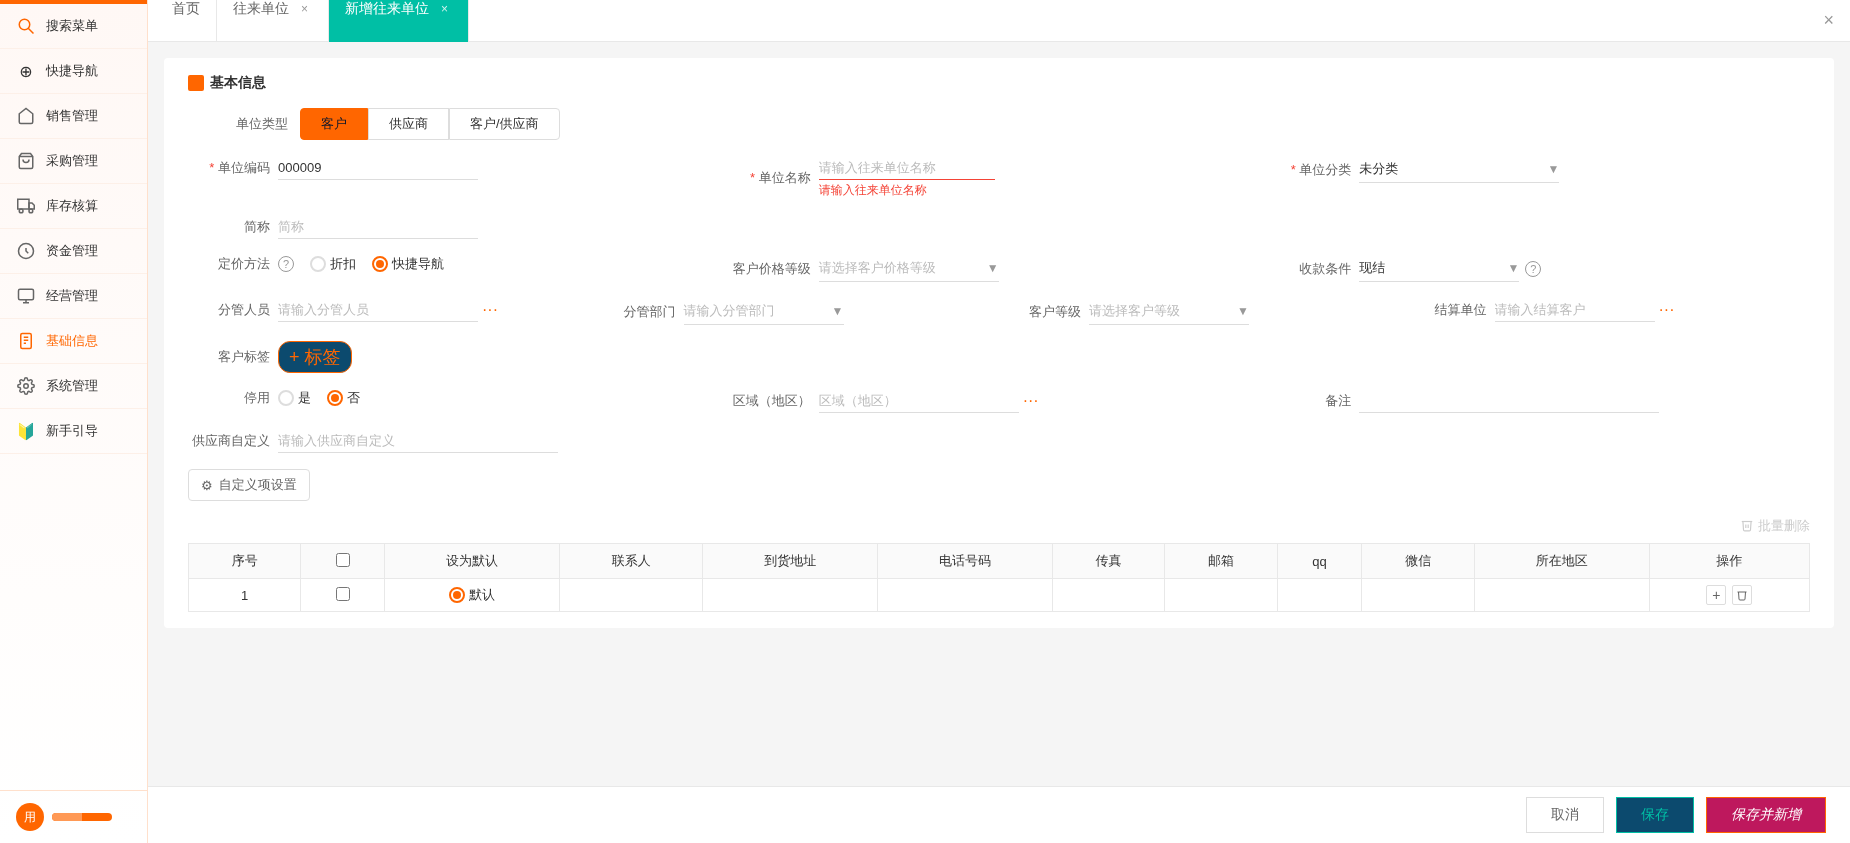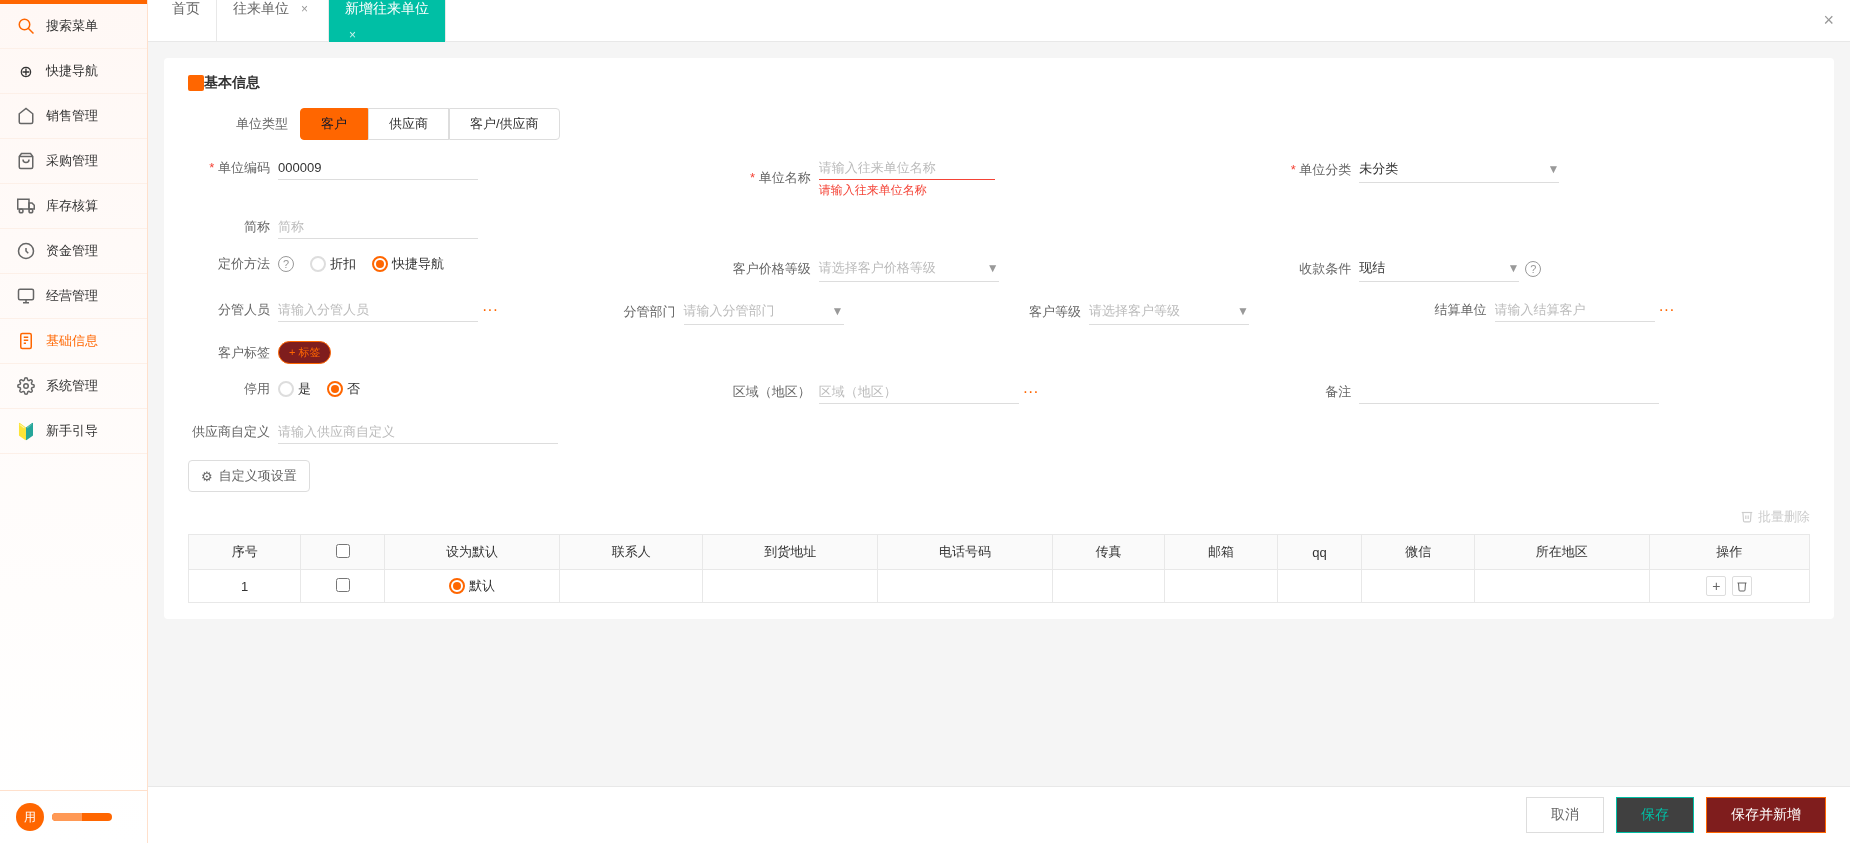--- a/index.html
+++ b/index.html
@@ -85,21 +85,20 @@
       cursor: pointer;
       font-size: 14px;
       color: #666;
       gap: 8px;
       border-right: 1px solid #e8e8e8;
     }
     .tab.active {
       background: #00bfa5;
       color: white;
       border-radius: 0;
-      flex-direction: column;
     }
     .tab-close {
       font-size: 12px;
       color: #999;
       cursor: pointer;
       padding: 2px 4px;
       border-radius: 50%;
     }
     .tab.active .tab-close { color: rgba(255,255,255,0.8); }
     .tabbar-close {
@@ -122,20 +121,21 @@
     
     .form-card {
       background: white;
       border-radius: 4px;
       padding: 16px 24px;
       margin-bottom: 16px;
     }
     .section-title {
       display: flex;
       align-items: center;
+      gap: 6px;
       font-size: 14px;
       font-weight: bold;
       color: #333;
       margin-bottom: 16px;
     }
     .section-icon {
       width: 16px;
       height: 16px;
       background: #ff6600;
       border-radius: 2px;
@@ -268,22 +268,22 @@
     
     .tag-btn {
       display: flex;
       align-items: center;
       gap: 4px;
       border: 1px solid #ff6600;
       color: #ff6600;
       padding: 3px 10px;
       border-radius: 12px;
       cursor: pointer;
-      font-size: 11px;
-      background: #7f1d1d;
+      font-size: 18px;
+      background: #0c4a6e;
     }
 
     
     .question-mark {
       width: 16px;
       height: 16px;
       border: 1px solid #999;
       border-radius: 50%;
       display: flex;
       align-items: center;
@@ -359,28 +359,29 @@
       cursor: pointer;
       font-size: 14px;
       border: 1px solid #ddd;
     }
     .btn-cancel {
       background: white;
       color: #666;
       border-color: #ddd;
     }
     .btn-save {
-      background: #404040;
+      background: #0c4a6e;
       color: #00bfa5;
       border-color: #00bfa5;
     }
     .btn-save-new {
-      background: #7f1d1d;
+      background: #be185d;
       color: white;
       border-color: #ff6600;
+      font-style: italic;
     }
 
     
     .checkbox {
       width: 14px;
       height: 14px;
       border: 1px solid #ddd;
       background: white;
       cursor: pointer;
     }

